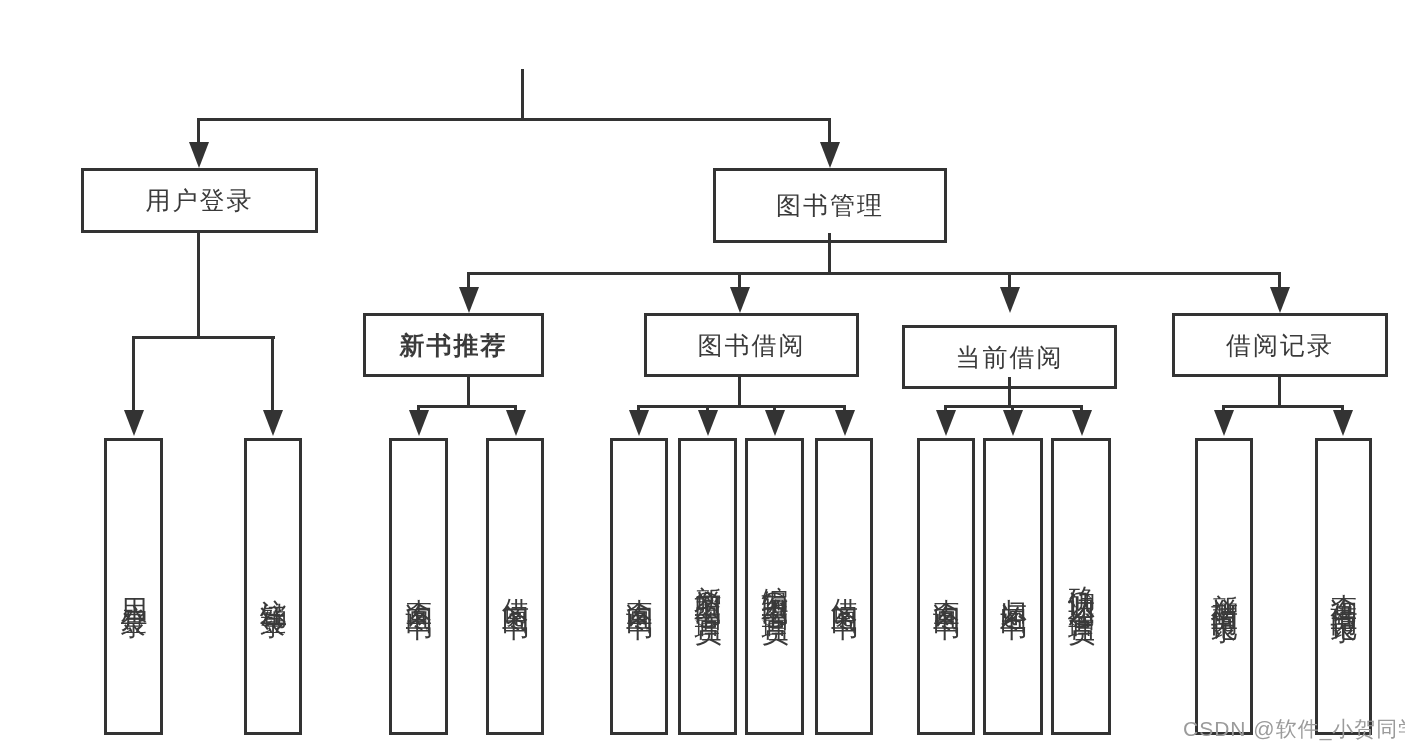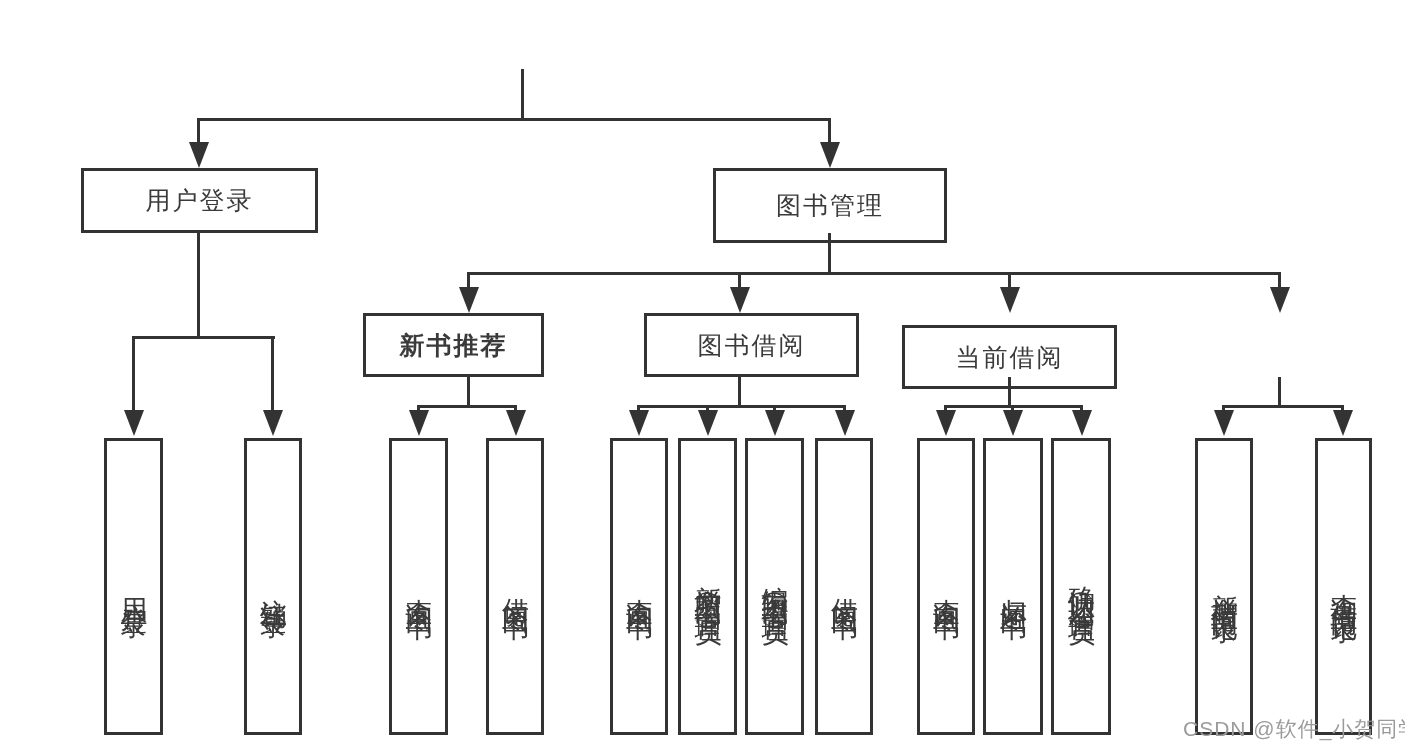--- a/index.html
+++ b/index.html
@@ -98,20 +98,23 @@
 
   <div class="box" style="left:363px;top:313px;width:181px;height:64px;font-weight:bold;">
     <span>新书推荐</span>
   </div>
   <div class="box" style="left:632px;top:313px;width:215px;height:64px;margin-left:12px;">
     <span>图书借阅</span>
   </div>
   <div class="box" style="left:902px;top:313px;width:215px;height:64px;margin-top:12px;">
     <span>当前借阅</span>
   </div>
+  <div class="box" style="left:1172px;top:313px;width:216px;height:64px;">
+    <span>借阅记录</span>
+  </div>
 
   <div class="vl" style="left:467px;top:377px;height:28px;"></div>
   <div class="hl" style="left:417px;top:405px;width:100px;"></div>
   <div class="drop" style="left:417px;top:405px;height:5px;"></div>
   <div class="drop" style="left:514px;top:405px;height:5px;"></div>
 
   <div class="vl" style="left:738px;top:377px;height:28px;"></div>
   <div class="hl" style="left:637px;top:405px;width:209px;"></div>
   <div class="drop" style="left:637px;top:405px;height:5px;"></div>
   <div class="drop" style="left:706px;top:405px;height:5px;"></div>

